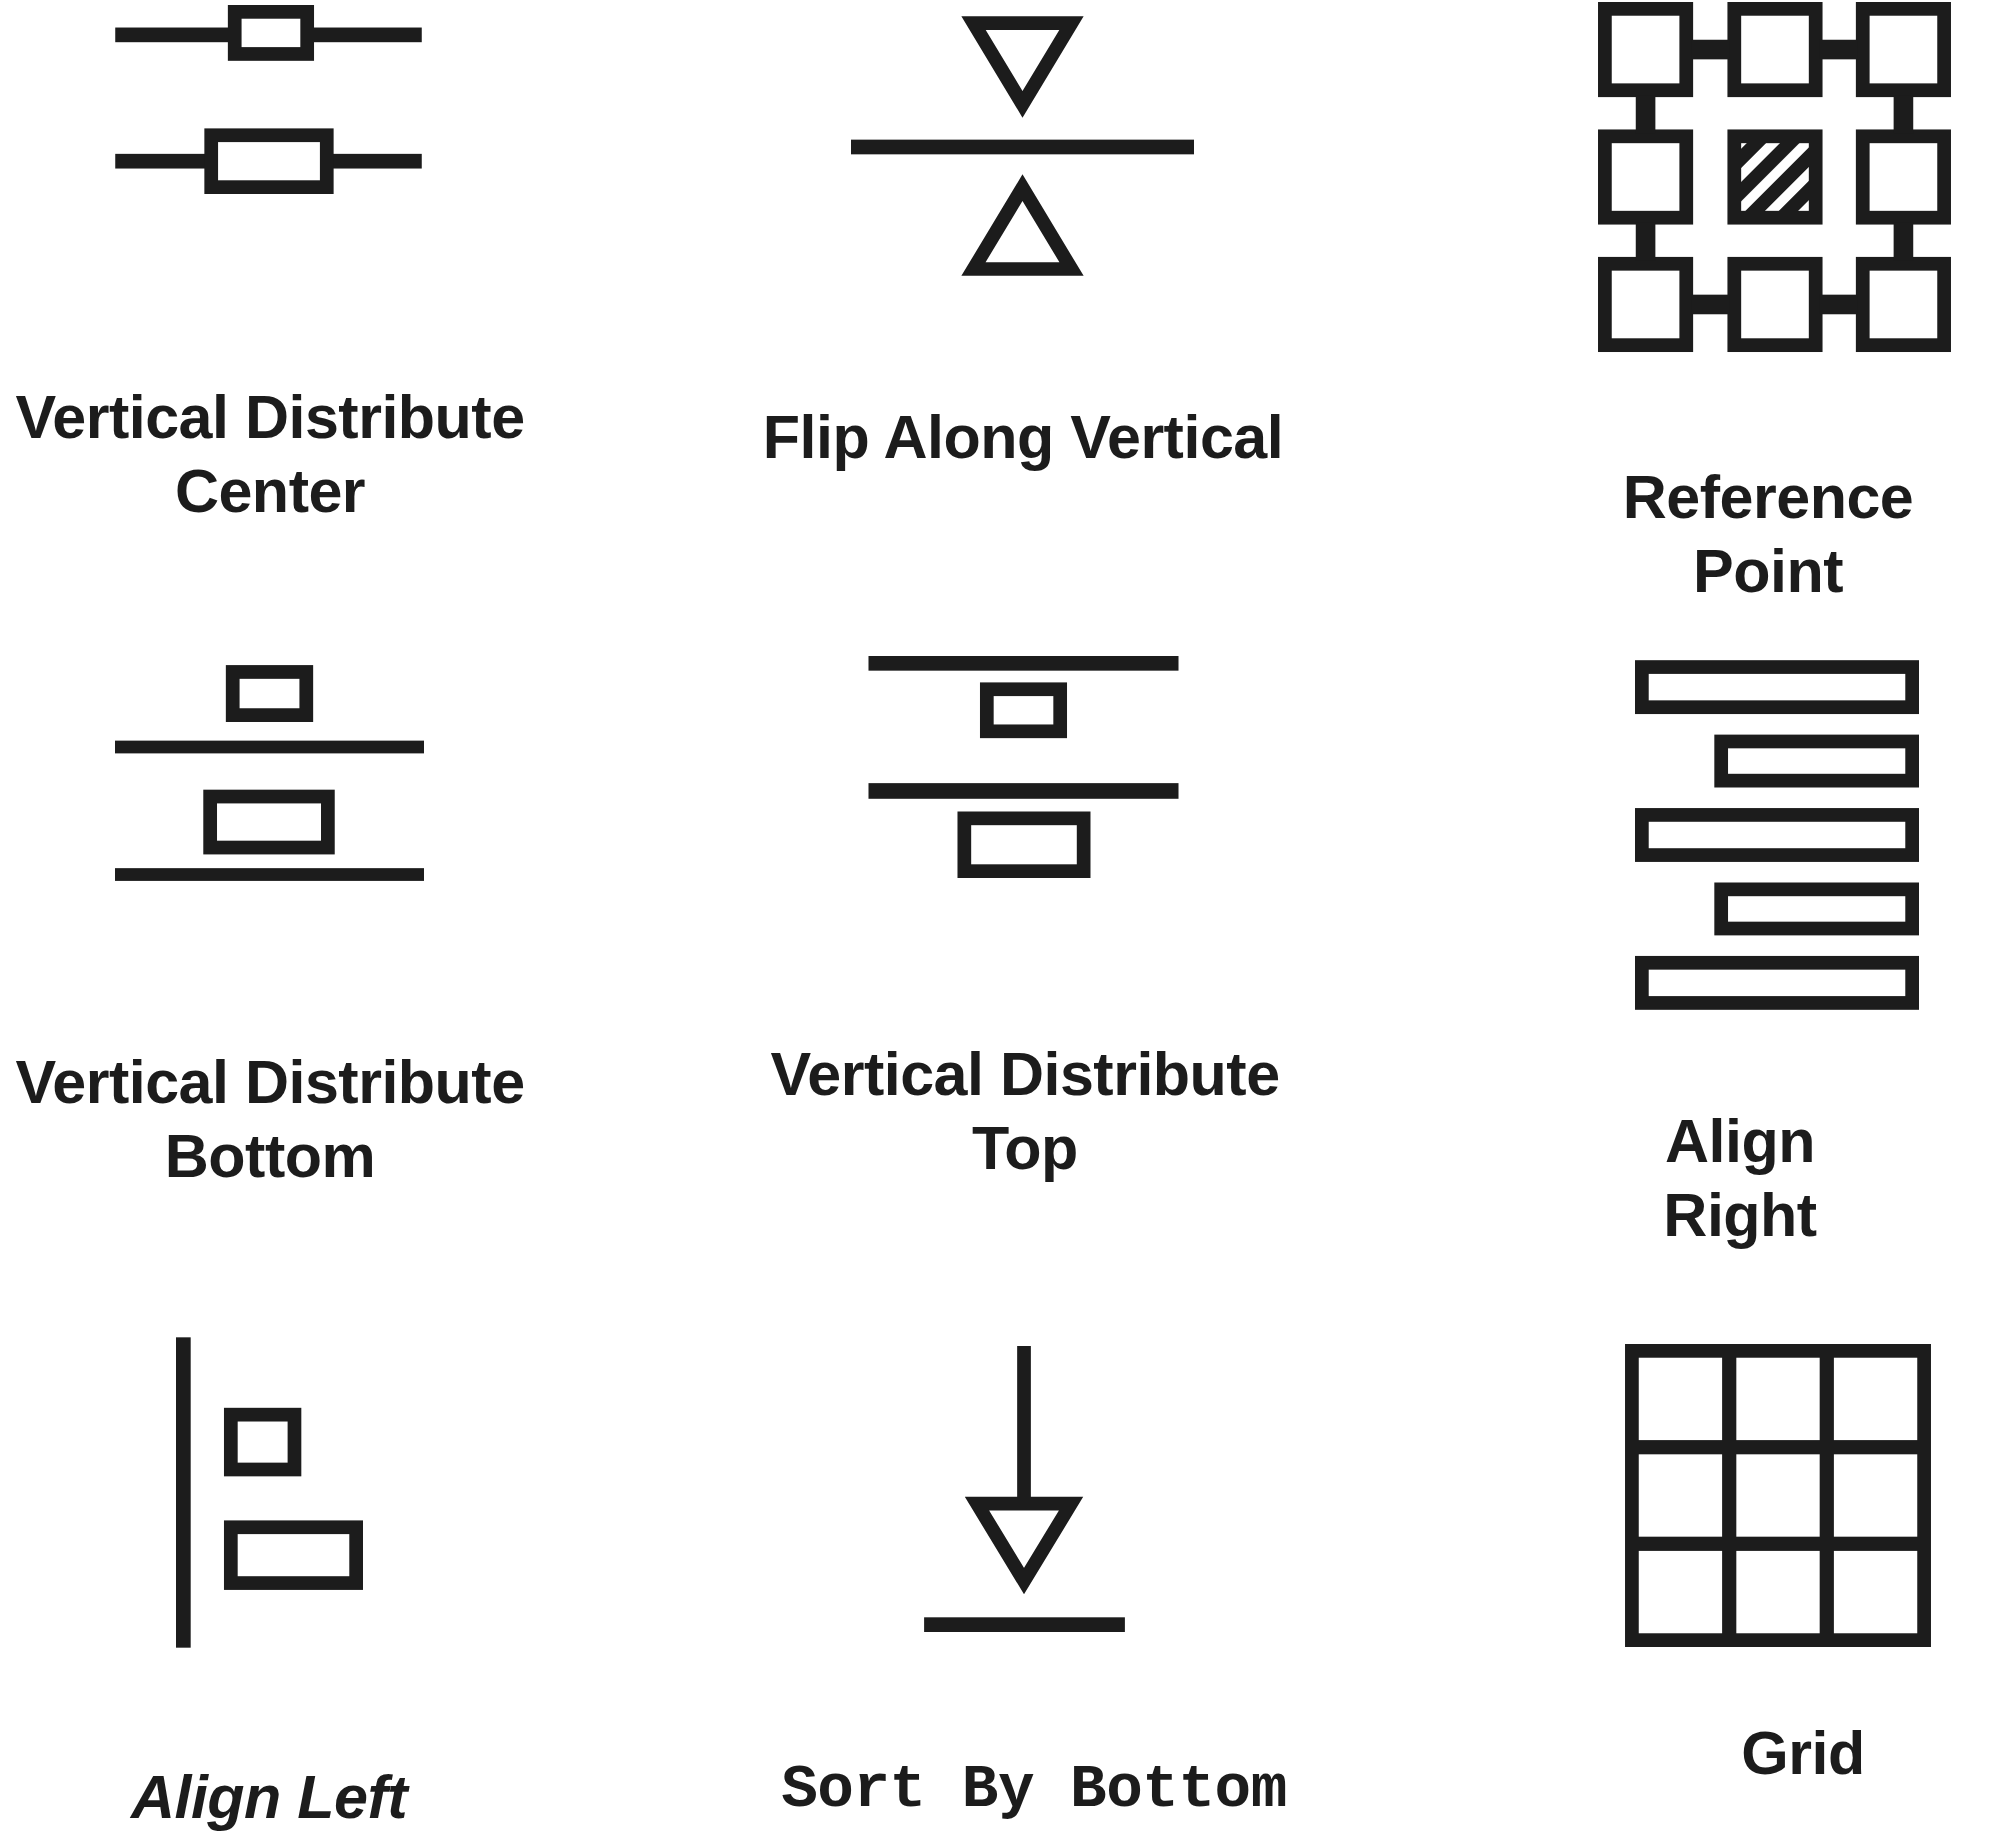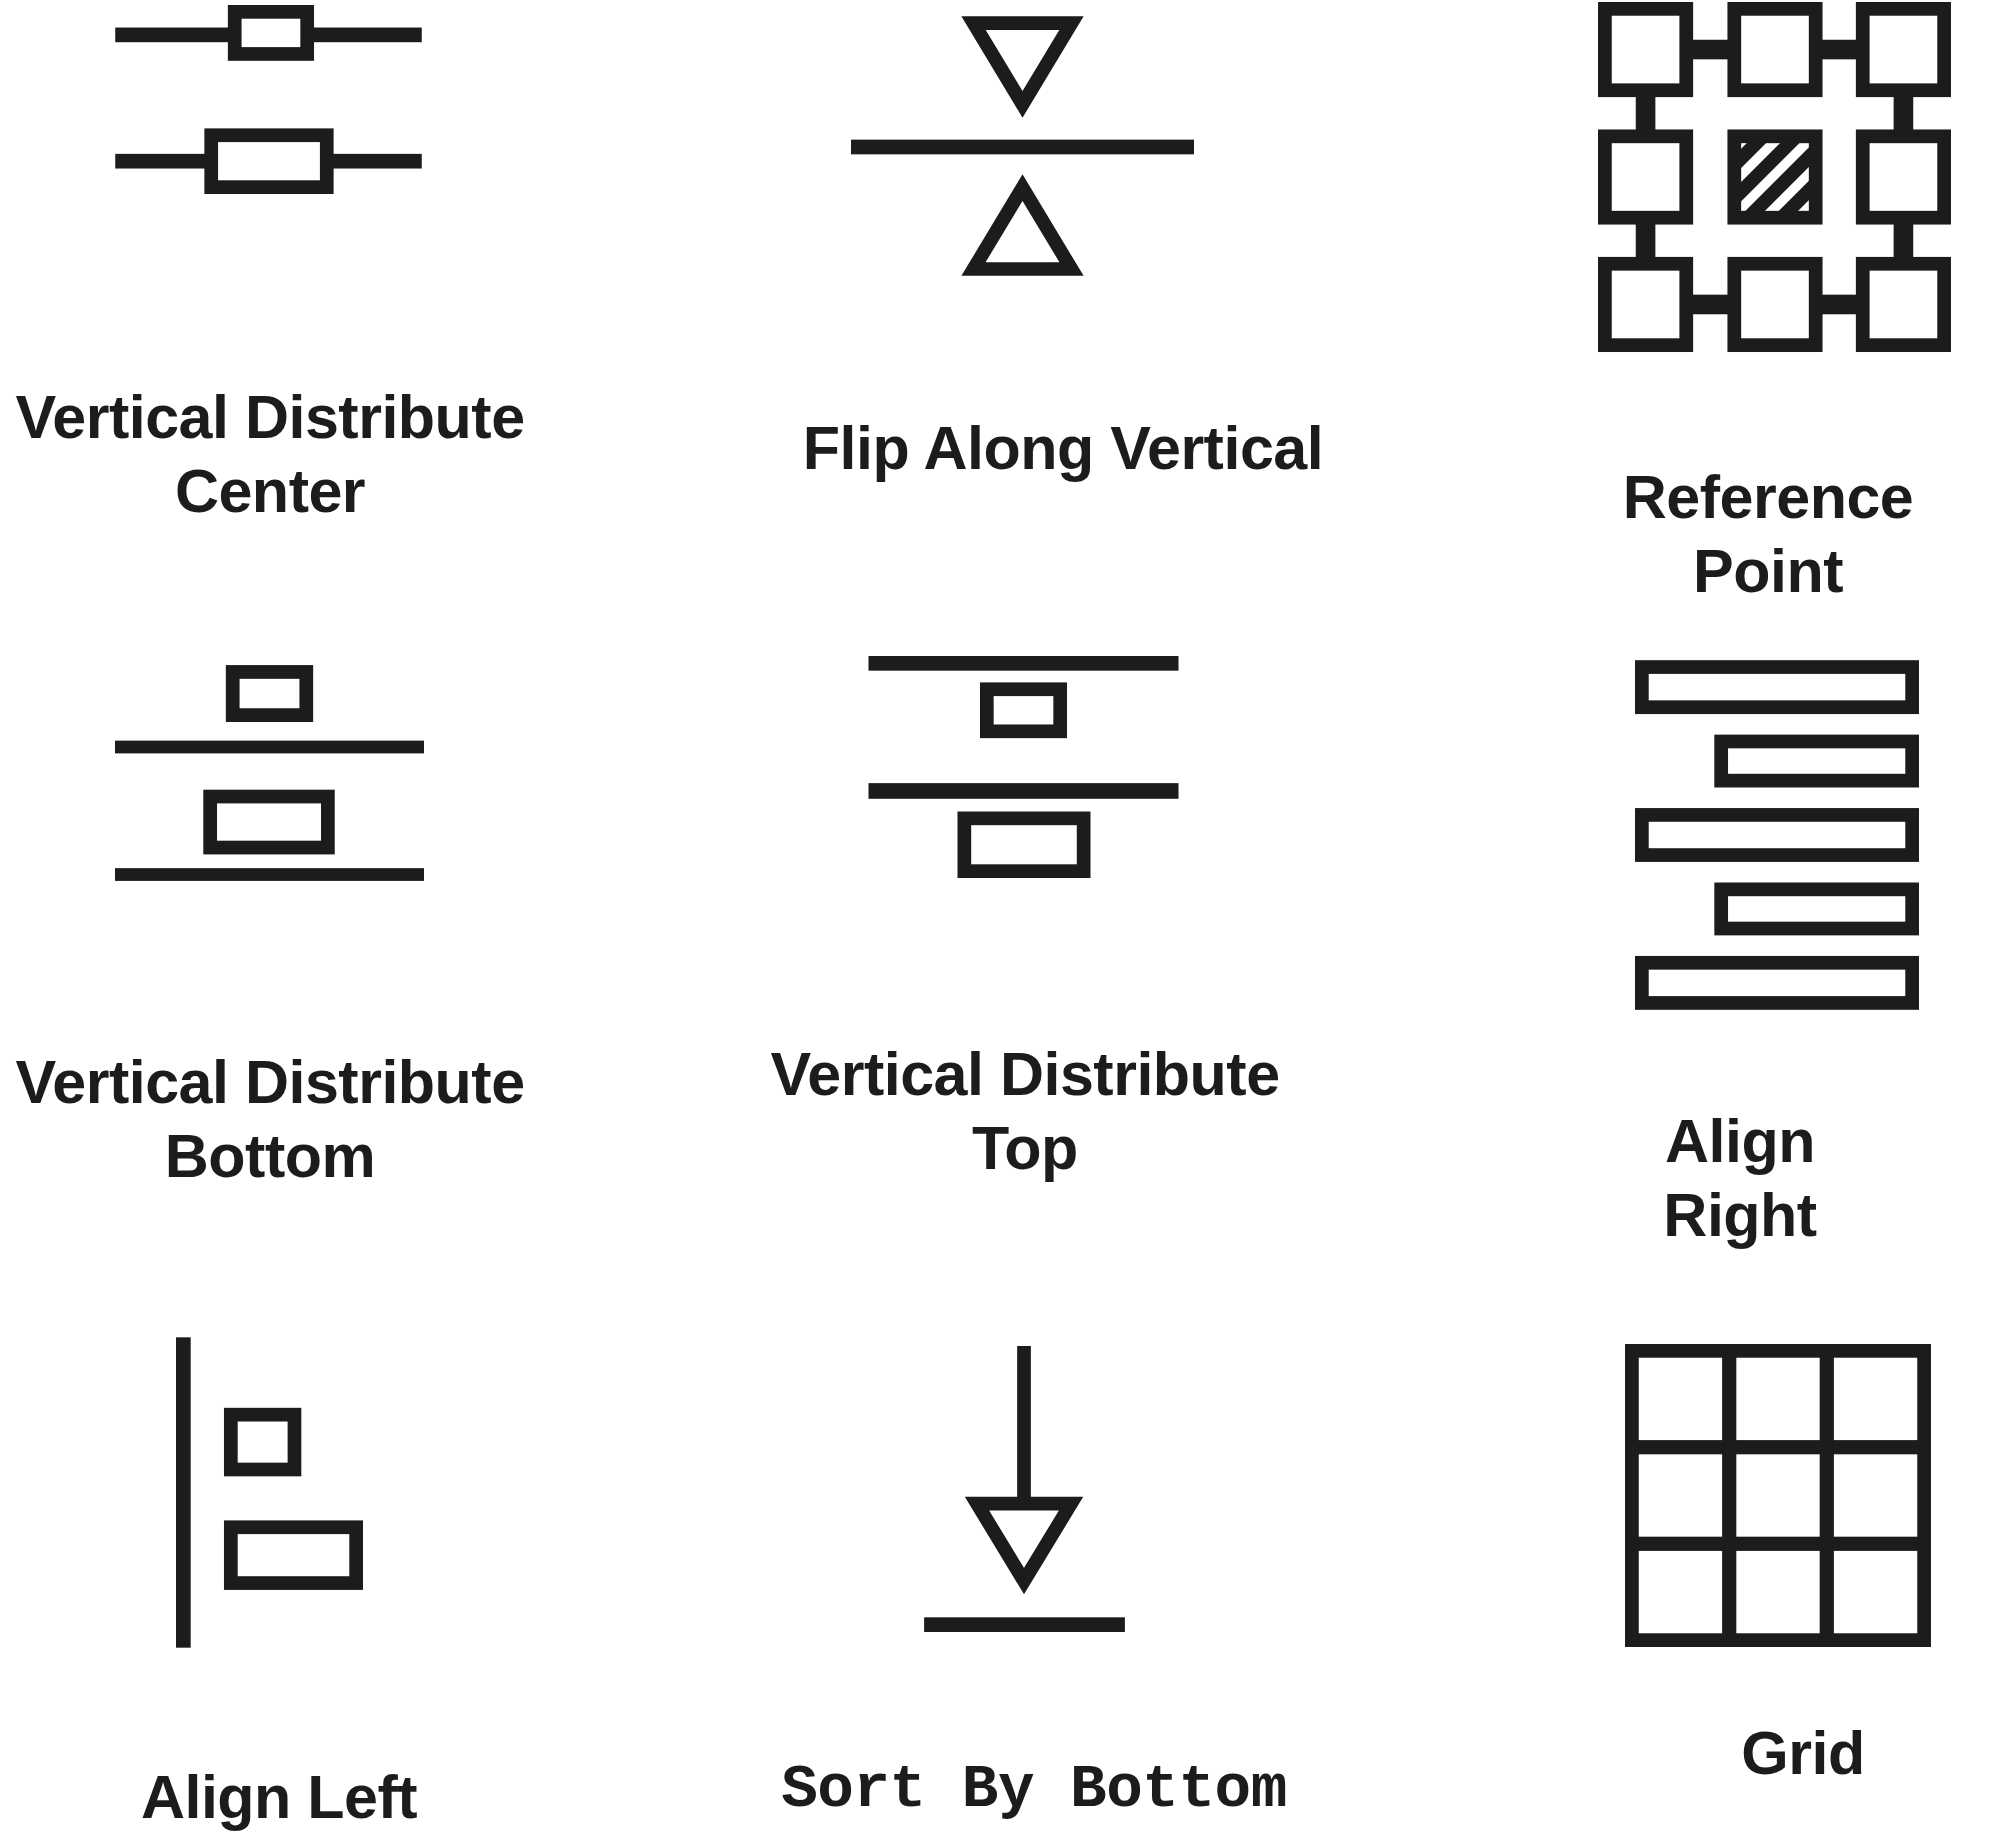--- a/index.html
+++ b/index.html
@@ -46,21 +46,21 @@
 </figure>
 
 <figure>
   <div class="icon" style="left:851px;top:15.7px;">
     <svg width="343" height="261" viewBox="0 0 350 266">
       <path class="t" d="M125 7 H225 L175 90 Z"></path>
       <rect class="ink" x="0" y="126" width="350" height="15"></rect>
       <path class="t" d="M175 175 L225 258 H125 Z"></path>
     </svg>
   </div>
-  <figcaption style="left:1023px;top:411px;margin-left:40px;">Flip Along Vertical</figcaption>
+  <figcaption style="left:1023px;top:400px;">Flip Along Vertical</figcaption>
 </figure>
 
 <figure>
   <div class="icon" style="left:1598px;top:2px;">
     <svg width="353" height="351" viewBox="0 0 360 358">
       <defs>
         <pattern id="hatch" width="24" height="24" patternUnits="userSpaceOnUse" patternTransform="rotate(-45 0 0)">
           <rect width="24" height="24" style="fill:var(--ink)"></rect>
           <rect y="7" width="24" height="10" fill="#ffffff"></rect>
         </pattern>
@@ -131,21 +131,21 @@
 </figure>
 
 <figure>
   <div class="icon" style="left:176px;top:1337px;">
     <svg width="187" height="311" viewBox="0 0 191 317">
       <rect class="ink" x="0" y="0" width="15" height="317"></rect>
       <rect class="o" x="56" y="79" width="65" height="56"></rect>
       <rect class="o" x="56" y="194" width="128" height="57"></rect>
     </svg>
   </div>
-  <figcaption style="left:279px;top:1760px;">Align Left</figcaption>
+  <figcaption style="left:269px;top:1760px;font-style:italic;">Align Left</figcaption>
 </figure>
 
 <figure>
   <div class="icon" style="left:924px;top:1346px;">
     <svg width="201" height="286" viewBox="0 0 205 292">
       <rect class="ink" x="95" y="0" width="14" height="160"></rect>
       <path class="t" d="M54 161 H150 L102 240 Z"></path>
       <rect class="ink" x="0" y="277" width="205" height="15"></rect>
     </svg>
   </div>

